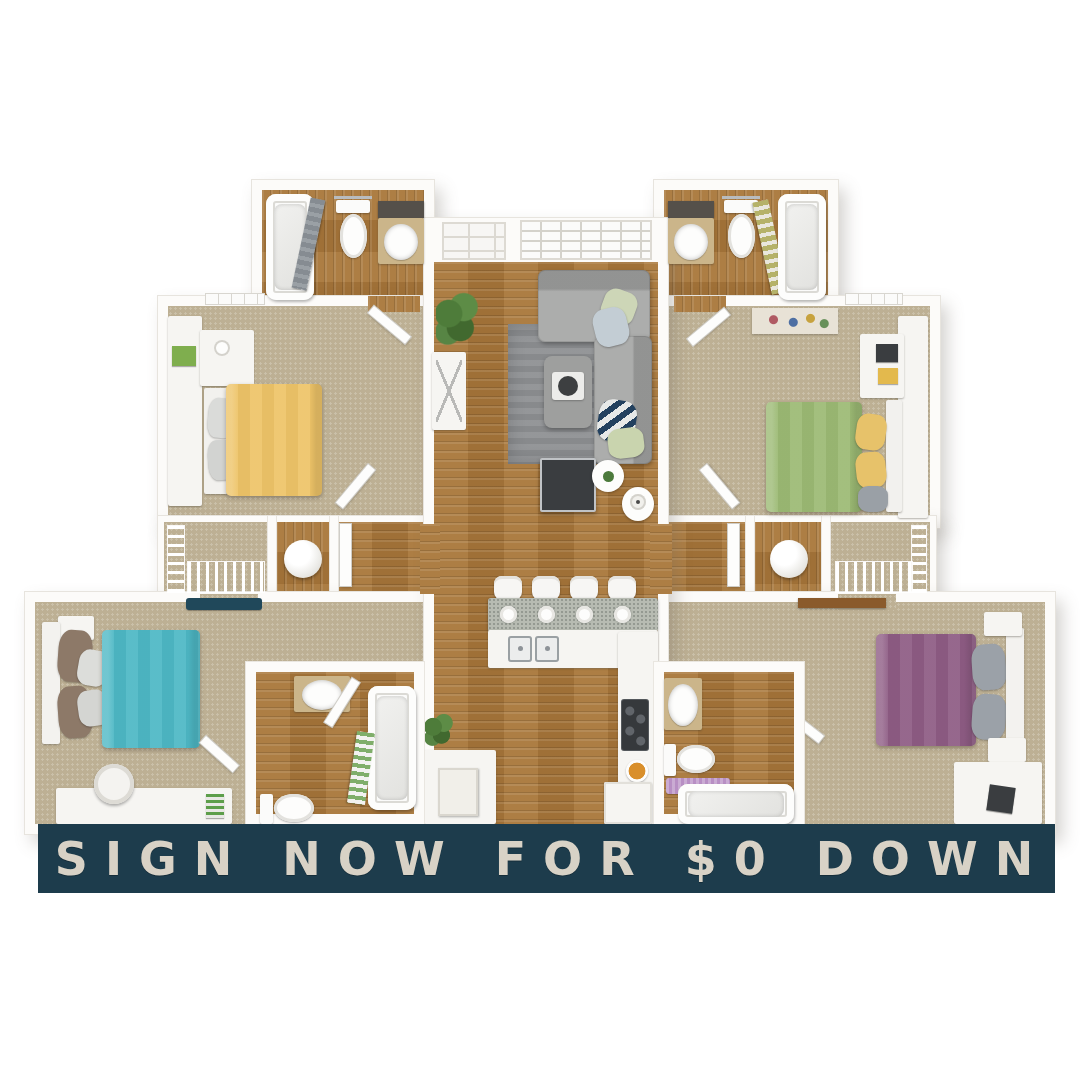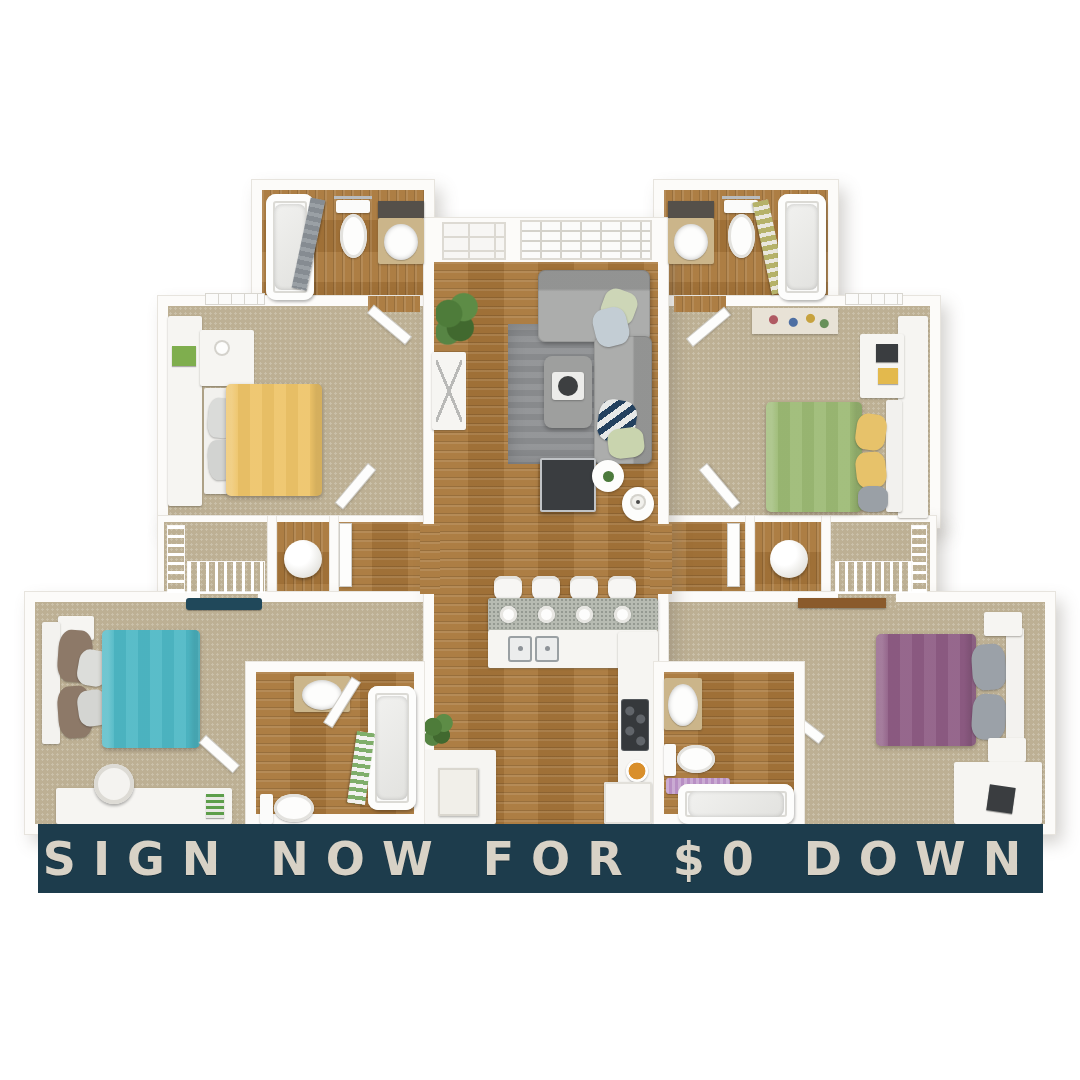--- a/index.html
+++ b/index.html
@@ -269,17 +269,17 @@
   <div class="iwall" style="left:654px;top:662px;width:150px;height:162px;"></div>
   <div class="floor wood" style="left:664px;top:672px;width:130px;height:142px;"></div>
   <div class="furn" style="left:664px;top:678px;width:38px;height:52px;background:#cbb58a;"></div>
   <div class="sinkoval" style="left:668px;top:684px;width:30px;height:42px;"></div>
   <div class="toilet-tank" style="left:664px;top:744px;width:12px;height:32px;"></div>
   <div class="toilet-bowl" style="left:677px;top:745px;width:38px;height:28px;"></div>
   <div class="abs" style="left:666px;top:778px;width:64px;height:16px;background:var(--mat-purple,#b88fc4);border-radius:3px;box-shadow:0 1px 1px rgba(0,0,0,.25);background-image:repeating-linear-gradient(90deg, rgba(255,255,255,.25) 0 3px, rgba(0,0,0,0) 3px 6px);"></div>
   <div class="tub" style="left:678px;top:784px;width:116px;height:40px;"></div>
   <div class="tub-inner" style="left:688px;top:791px;width:96px;height:26px;"></div>
 
-  <div id="banner" style="left:38px;top:824px;width:1005px;height:69px;">
+  <div id="banner" style="left:38px;top:824px;width:1005px;height:69px;padding-left:12px;">
     <span>SIGN NOW FOR $0 DOWN</span>
   </div>
 
 </div>
 
 </body></html>

